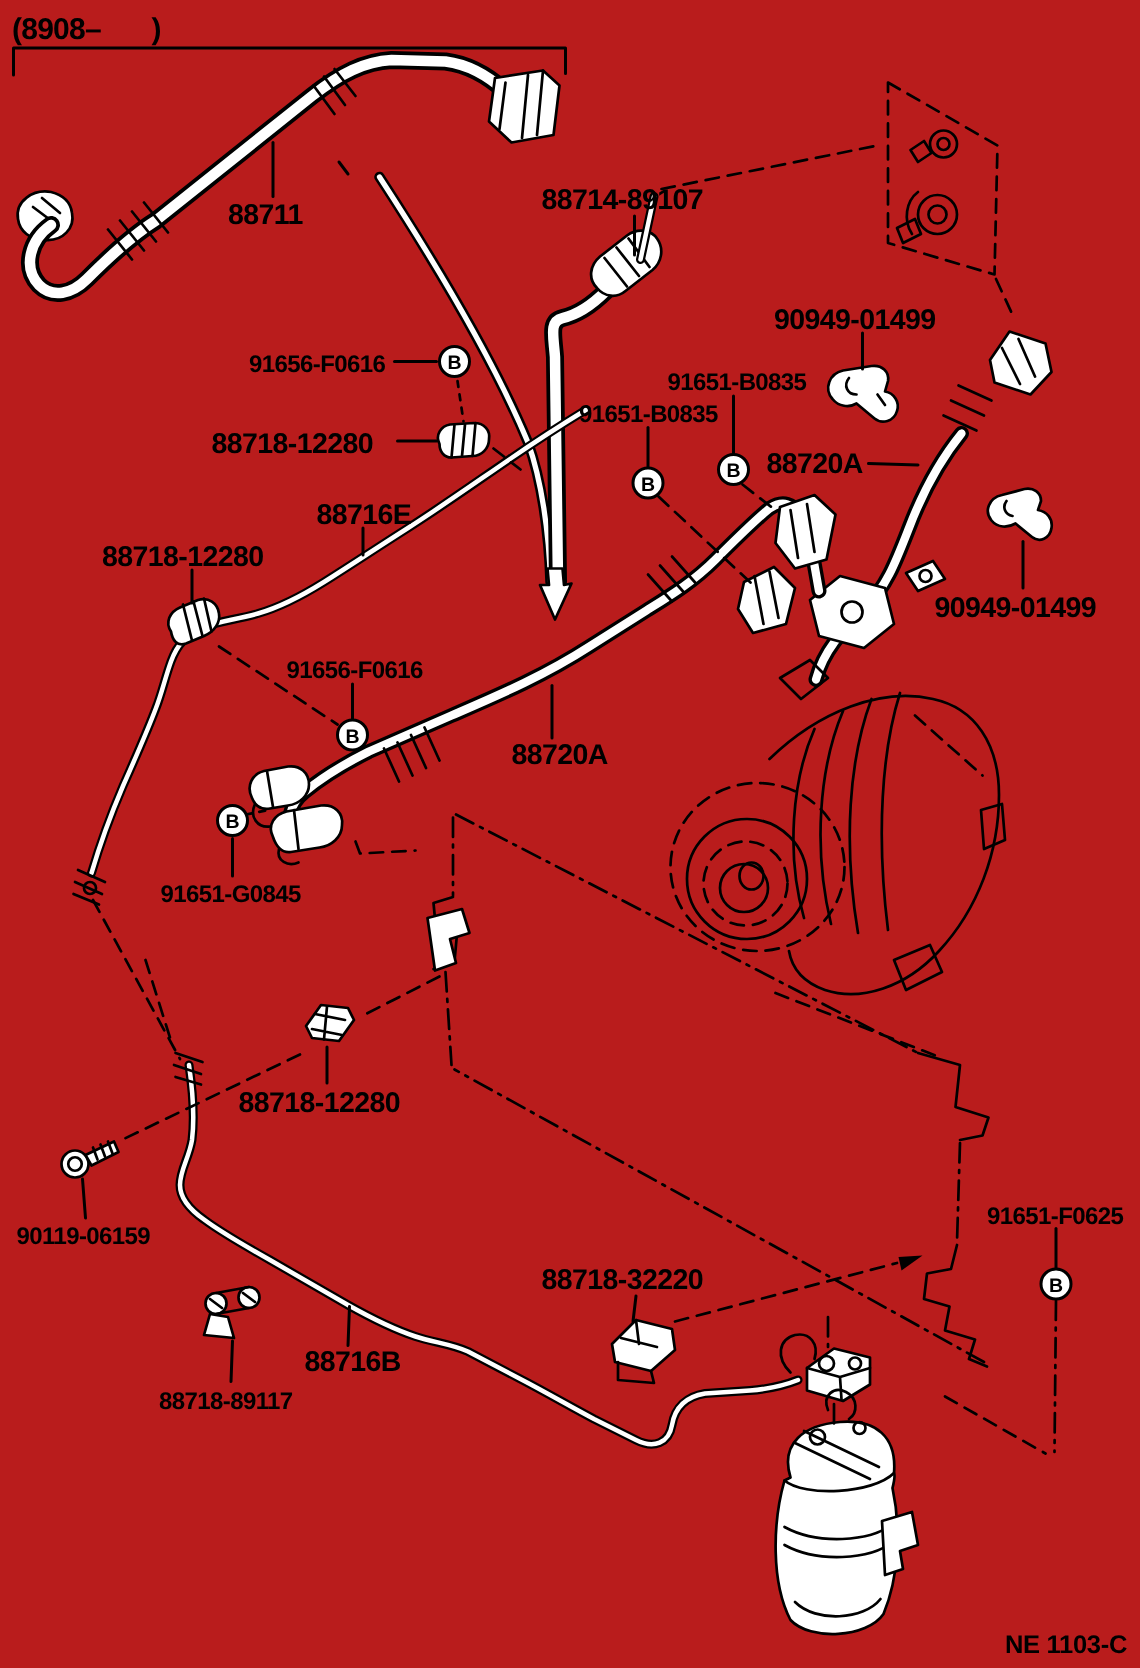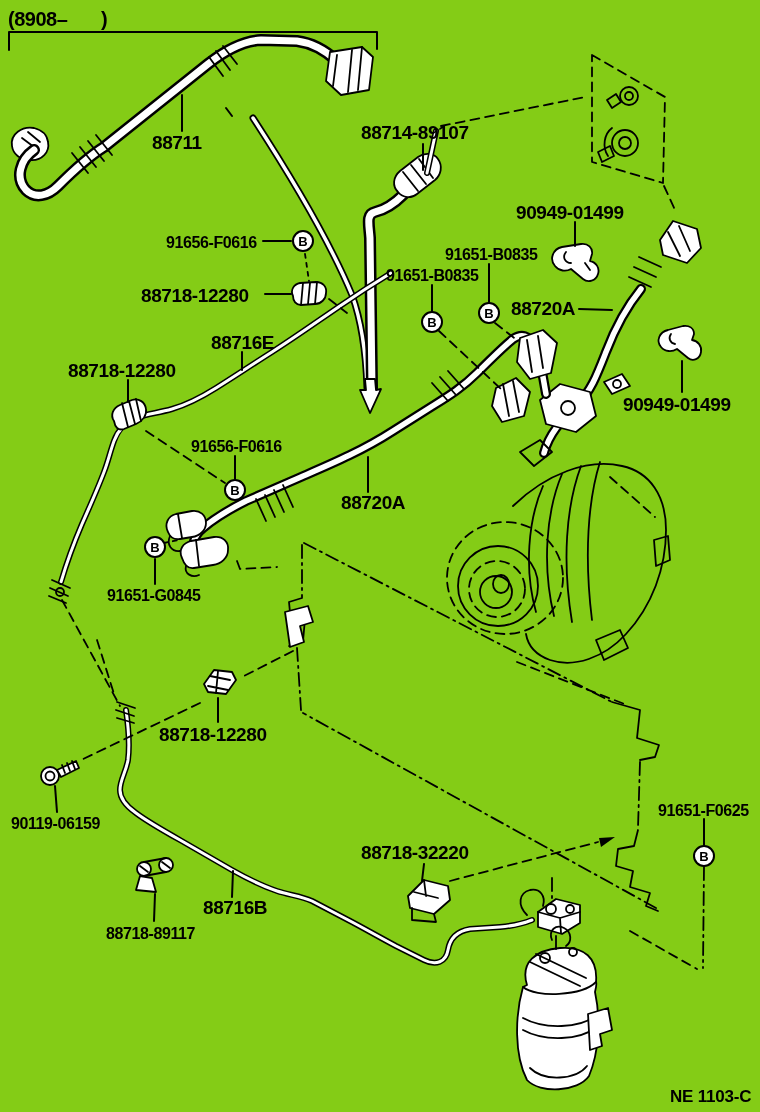--- a/index.html
+++ b/index.html
@@ -1,16 +1,16 @@
 <!DOCTYPE html>
 <html><head>
 <meta charset="utf-8">
 <style>
   html,body{margin:0;padding:0;background:#ffffff;}
-  #stage{position:relative;width:760px;height:1112px;background:#84cc16;overflow:hidden;}
+  #stage{position:relative;width:760px;height:1112px;background:#b91c1c;overflow:hidden;}
   svg{display:block;}
   svg path,svg line,svg polyline,svg circle,svg ellipse,svg polygon{
     stroke:#000;fill:none;stroke-linecap:round;stroke-linejoin:round;stroke-width:1.8;}
   .t19{font:bold 19px "Liberation Sans",sans-serif;letter-spacing:-0.4px;fill:#000;stroke:none;}
   .t16{font:bold 16px "Liberation Sans",sans-serif;letter-spacing:-0.4px;fill:#000;stroke:none;}
   .t20{font:bold 20px "Liberation Sans",sans-serif;letter-spacing:-0.5px;fill:#000;stroke:none;}
   .t17{font:bold 17px "Liberation Sans",sans-serif;letter-spacing:-0.2px;fill:#000;stroke:none;}
   .bsym{font:bold 13px "Liberation Sans",sans-serif;fill:#000;stroke:none;}
   .tubeO{stroke-width:12;}  .tubeI{stroke:#fff;stroke-width:7;}
   .hoseO{stroke-width:10;}  .hoseI{stroke:#fff;stroke-width:5.5;}

